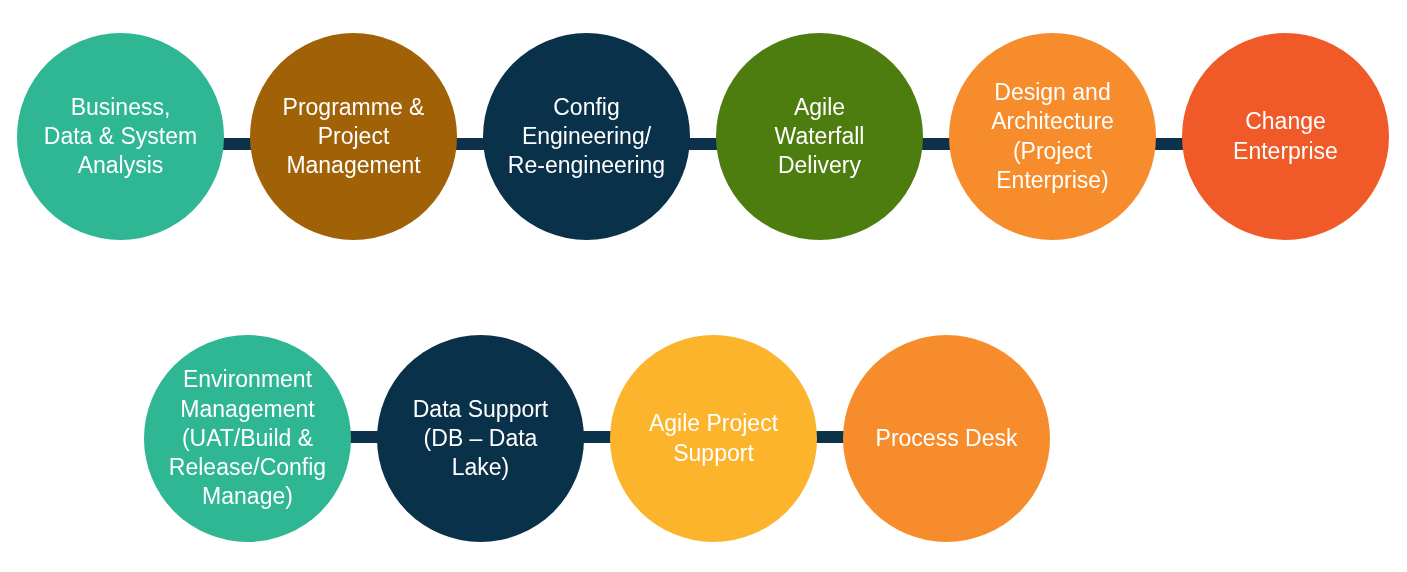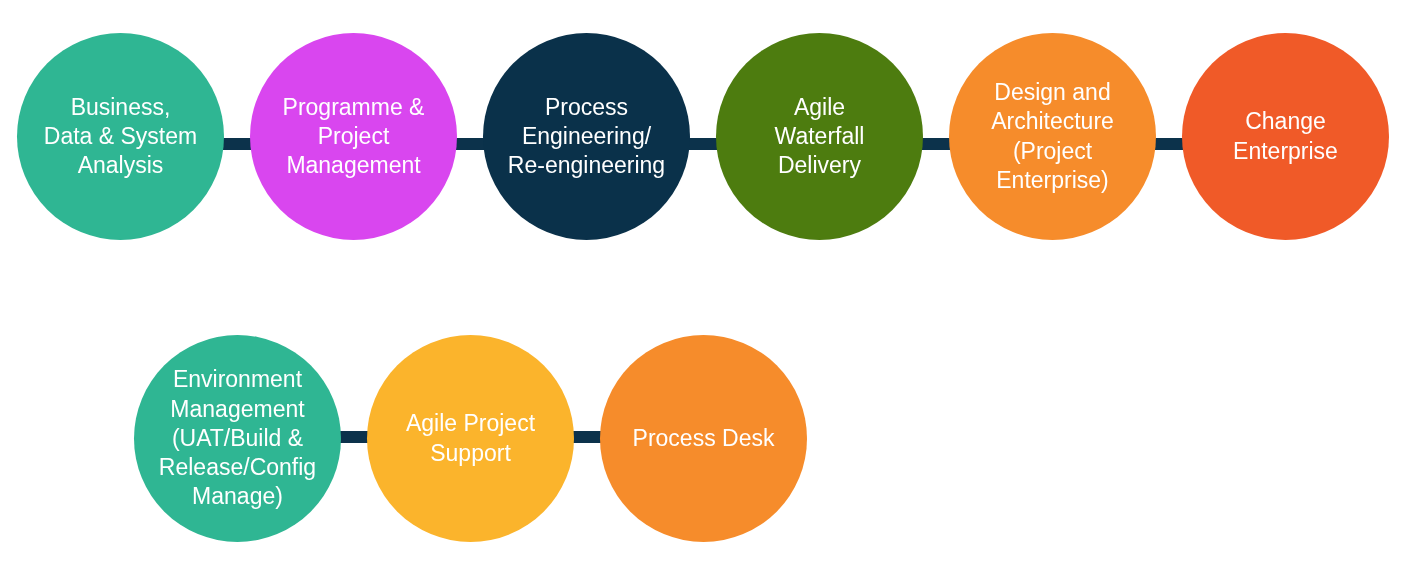--- a/index.html
+++ b/index.html
@@ -6,21 +6,21 @@
   .canvas {
     position: relative;
     width: 1407px;
     height: 572px;
     background: #ffffff;
     overflow: hidden;
     font-family: "Liberation Sans", sans-serif;
   }
   .row { position: absolute; display: flex; gap: 26px; height: 207px; }
   .row-top    { left: 17px;  top: 33px;  }
-  .row-bottom { left: 134px; top: 335px; }
+  .row-bottom { left: 144px; top: 335px; }
   .connector {
     position: absolute;
     left: 103px;
     right: 103px;
     height: 12px;
     z-index: 0;
   }
   .row-top .connector    { top: 105px; }
   .row-bottom .connector { top: 96px;  }
   .circle {
@@ -49,27 +49,27 @@
 <div class="canvas">
 
   <div class="row row-top">
     <div class="connector" style="background-color: rgb(12, 50, 75);"></div>
 
     <div class="circle" style="background-color: rgb(47, 182, 147);">
       <span class="label">Business,
 Data &amp; System
 Analysis</span>
     </div>
-    <div class="circle" style="background-color: #d946ef;">
+    <div class="circle" style="background-color: #a16207;">
       <span class="label">Programme &amp;
 Project
 Management</span>
     </div>
     <div class="circle" style="background-color: rgb(10, 49, 74);">
-      <span class="label">Process
+      <span class="label">Config
 Engineering/
 Re-engineering</span>
     </div>
     <div class="circle" style="background-color: #4d7c0f;">
       <span class="label">Agile
 Waterfall
 Delivery</span>
     </div>
     <div class="circle" style="background-color: rgb(246, 140, 43);">
       <span class="label">Design and
@@ -86,20 +86,25 @@
   <div class="row row-bottom">
     <div class="connector" style="background-color: rgb(12, 50, 75);"></div>
 
     <div class="circle" style="background-color: rgb(47, 182, 147);">
       <span class="label">Environment
 Management
 (UAT/Build &amp;
 Release/Config
 Manage)</span>
     </div>
+    <div class="circle" style="background-color: rgb(10, 49, 74);">
+      <span class="label">Data Support
+(DB – Data
+Lake)</span>
+    </div>
     <div class="circle" style="background-color: rgb(251, 180, 44);">
       <span class="label">Agile Project
 Support</span>
     </div>
     <div class="circle" style="background-color: rgb(246, 140, 43);">
       <span class="label">Process Desk</span>
     </div>
   </div>
 
 </div>

